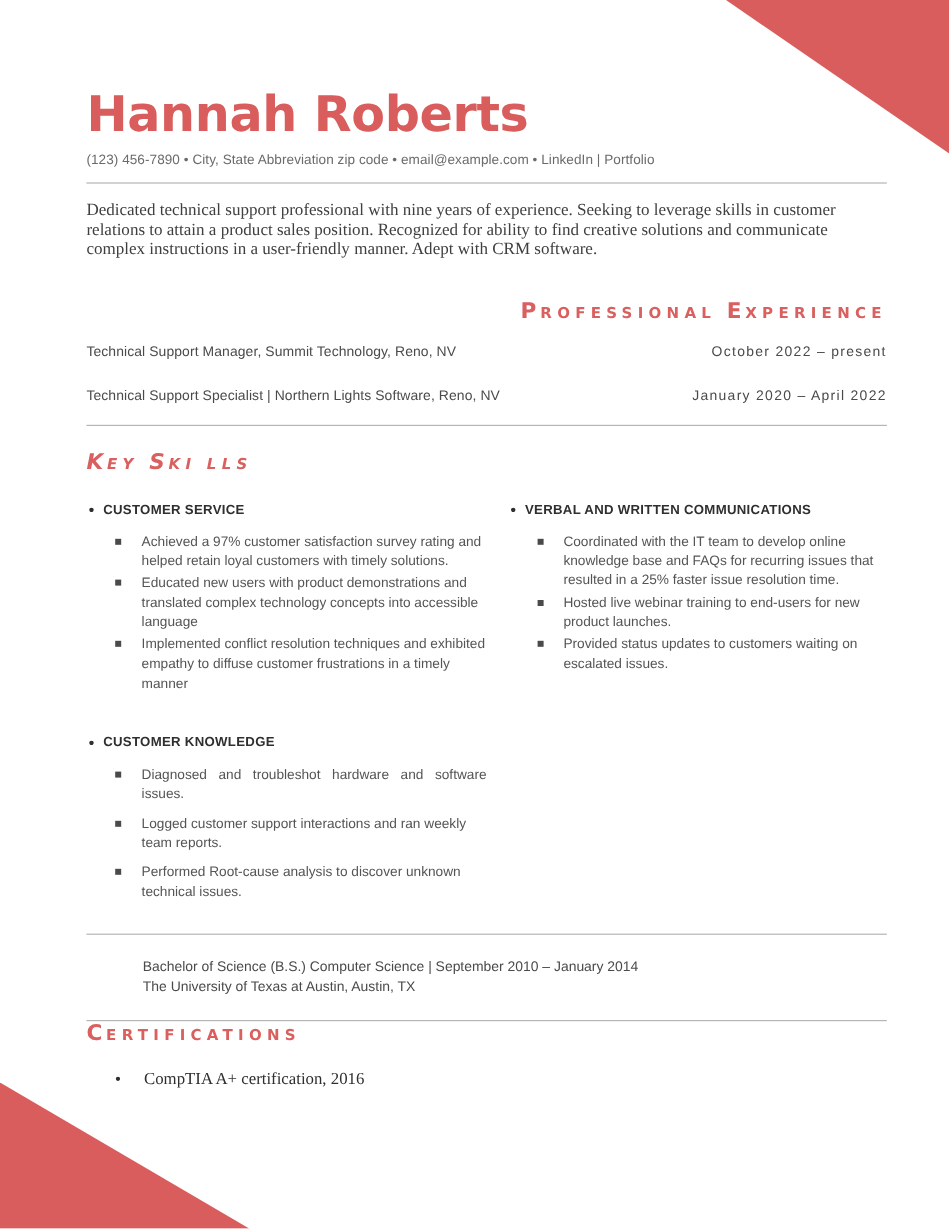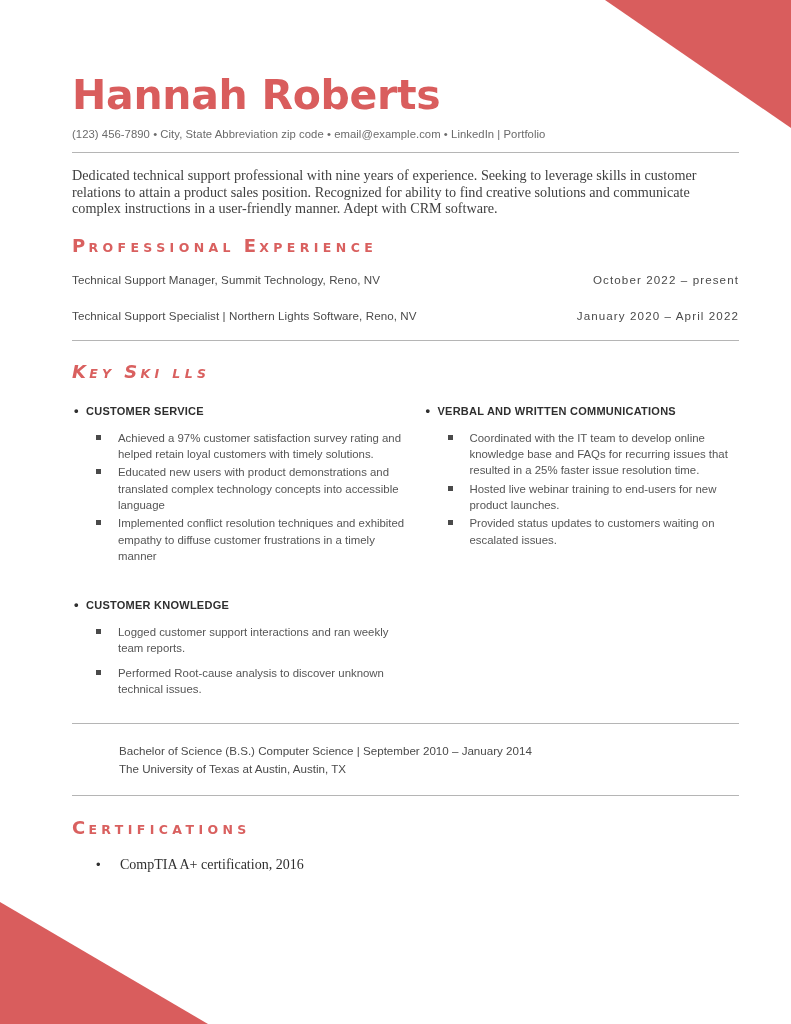--- a/index.html
+++ b/index.html
@@ -88,24 +88,24 @@
     color: #d9605f;
     font-family: "DejaVu Sans", sans-serif;
     font-weight: bold;
     font-size: 12.5px;
     letter-spacing: 4.4px;
     text-transform: uppercase;
     margin: 0;
     white-space: pre;
   }
   .section-head .cap { font-size: 18px; letter-spacing: 3.2px; }
-  .sec-pro { margin-top: 18px; }
+  .sec-pro { margin-top: 32px; text-align: right; }
   .sec-skills { margin-top: 20px; font-style: italic; }
   .sec-edu { margin-top: 21px; }
-  .sec-cert { margin-top: 21px; }
+  .sec-cert { }
 
   
   .exp-list { margin-top: 16px; }
   .exp-row {
     display: flex;
     justify-content: space-between;
     align-items: flex-start;
     font-size: 11.6px;
     color: #4a4a4a;
     line-height: 15px;
@@ -270,20 +270,26 @@
         <div class="skill-group">
           <div class="skill-head">
             <span class="dot-bullet">•</span>
             <span class="skill-head-label">CUSTOMER KNOWLEDGE</span>
           </div>
           <div class="skill-items">
             <div class="skill-item spaced">
               <span class="sq-bullet">
                   <i></i>
                 </span>
+              <span class="skill-text justified">Diagnosed and troubleshot hardware and software  issues.</span>
+            </div>
+            <div class="skill-item spaced">
+              <span class="sq-bullet">
+                  <i></i>
+                </span>
               <span class="skill-text"> Logged customer support interactions and ran weekly  team reports.</span>
             </div>
             <div class="skill-item">
               <span class="sq-bullet">
                   <i></i>
                 </span>
               <span class="skill-text">Performed Root-cause analysis to discover unknown technical issues.</span>
             </div>
           </div>
         </div>

